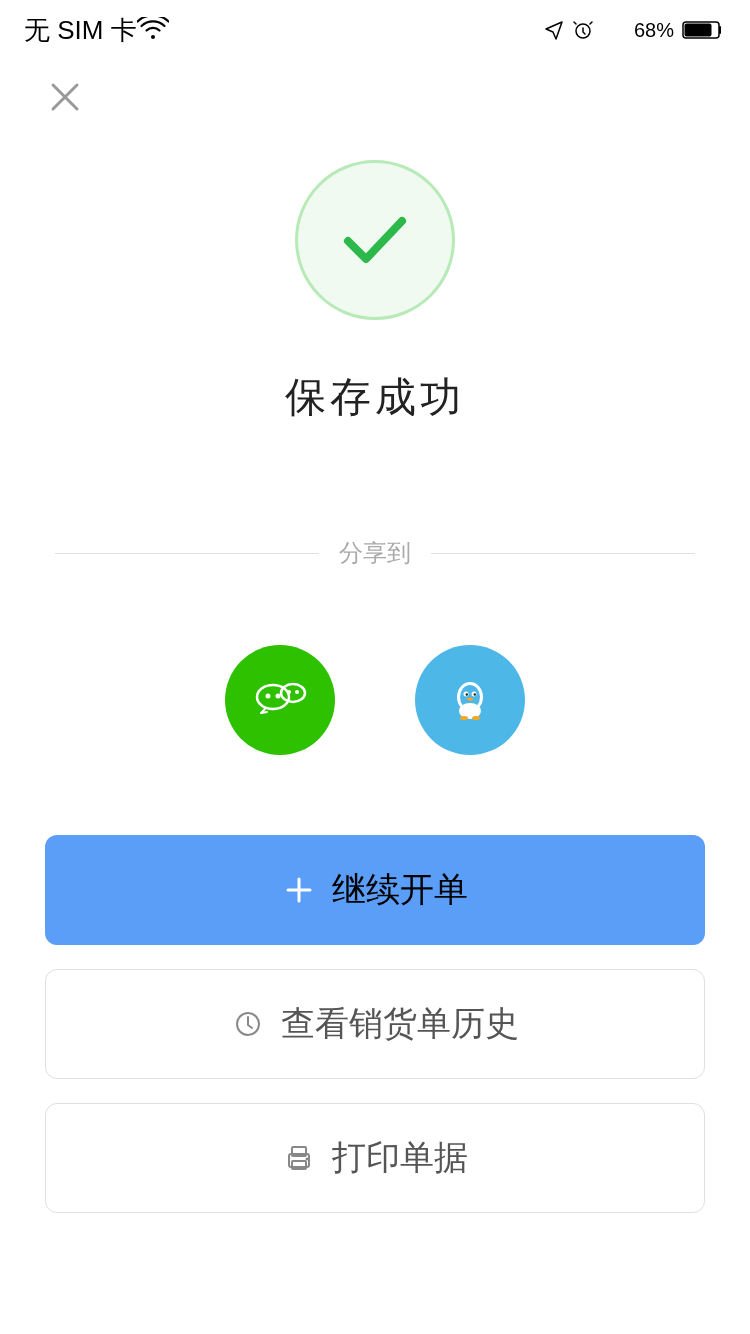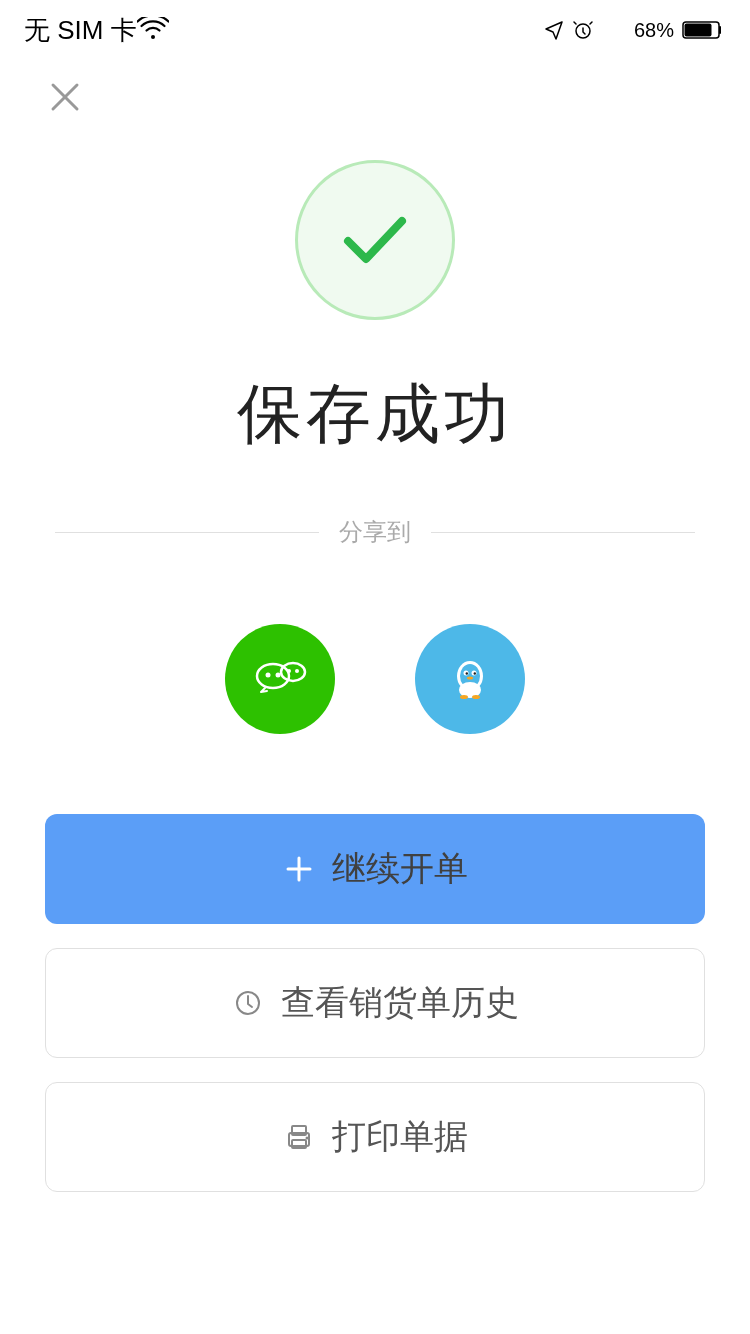--- a/index.html
+++ b/index.html
@@ -86,24 +86,24 @@
       justify-content: center;
       margin-bottom: 50px;
     }
     .success-icon-wrap svg {
       width: 90px;
       height: 90px;
     }
 
     
     .success-title {
-      font-size: 65px;
+      font-size: 41px;
       font-weight: 500;
       color: #222;
-      margin-bottom: 58px;
+      margin-bottom: 112px;
       letter-spacing: 4px;
     }
 
     
     .share-divider {
       width: 640px;
       display: flex;
       align-items: center;
       gap: 20px;
       margin-bottom: 76px;
@@ -156,21 +156,21 @@
       align-items: center;
       justify-content: center;
       gap: 16px;
       font-size: 34px;
       cursor: pointer;
       border: none;
       outline: none;
     }
     .action-btn.primary {
       background: #5b9ef7;
-      color: #404040;
+      color: #000000;
     }
     .action-btn.secondary {
       background: #fff;
       color: #555;
       border: 1px solid #e0e0e0;
     }
     .action-btn svg {
       width: 34px;
       height: 34px;
     }

